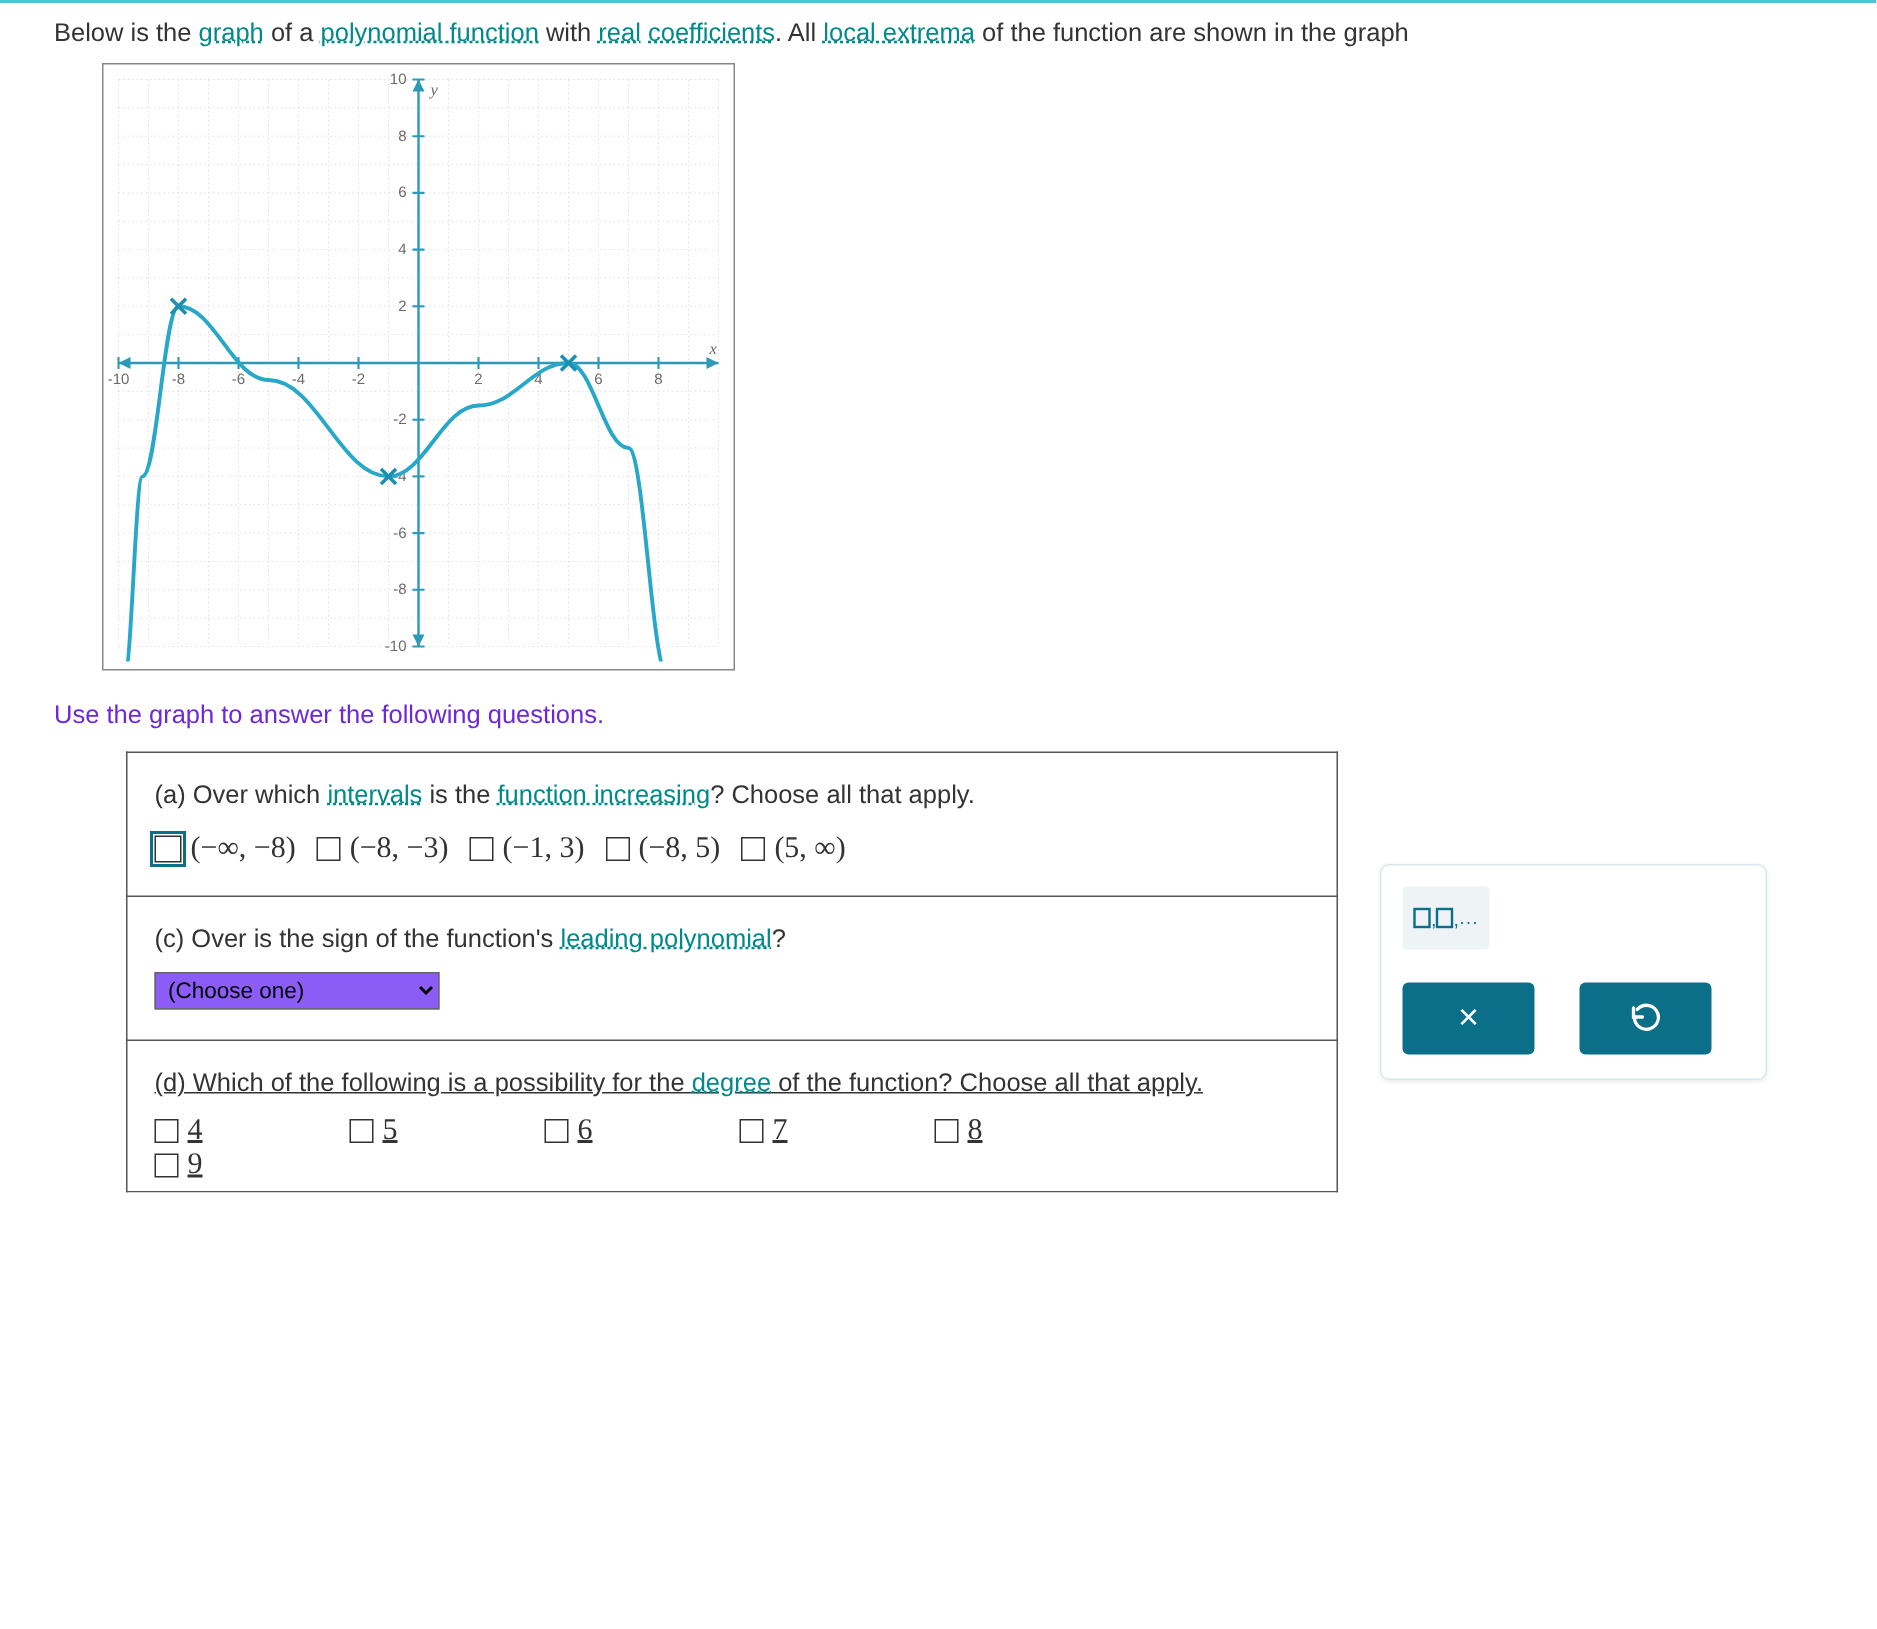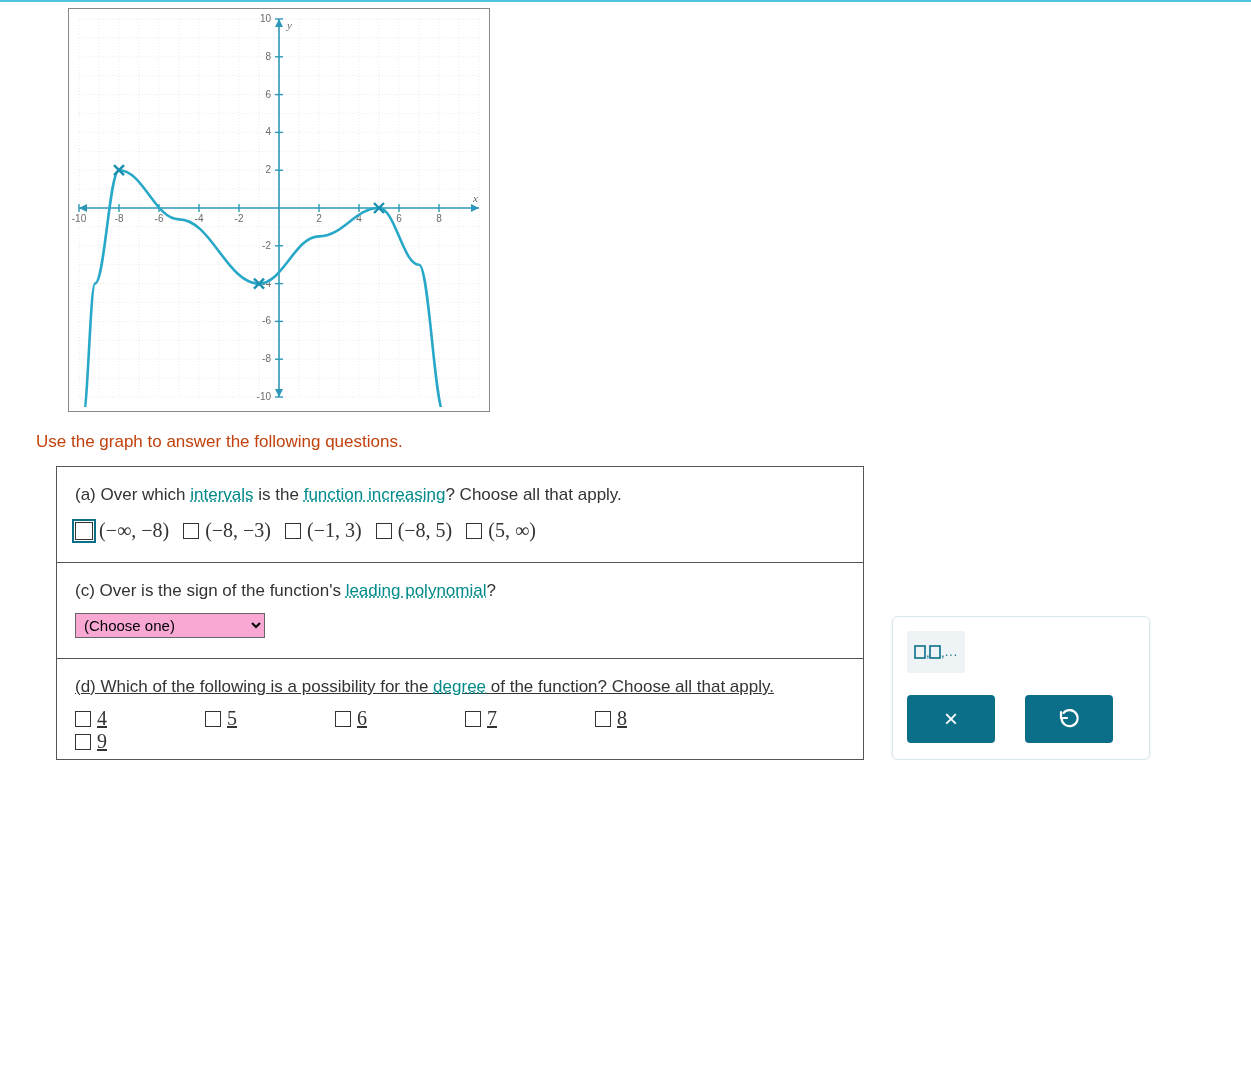--- a/index.html
+++ b/index.html
@@ -33,26 +33,26 @@
     margin-bottom: 14px;
   }
   .graph-box {
     display:inline-block;
     border: 1px solid #888;
     background: #fff;
   }
   .instructions {
     padding: 6px 0 14px 36px;
     font-size: 17px;
-    color: #c2410c;
+    color: #6d28d9;
   }
   .lower {
     display: flex;
-    align-items: flex-end;
-    padding-left: 56px;
+    align-items: center;
+    padding-left: 84px;
   }
   .qtable {
     border-collapse: collapse;
     width: 808px;
     border: 1px solid #555;
   }
   .qtable td.cell {
     border: 1px solid #555;
     padding: 18px 18px 20px 18px;
     font-size: 17px;
@@ -100,21 +100,21 @@
     border: 1px solid #0b6f8a;
     margin-top: 10px;
     background: #eef7fb;
   }
   select.choose {
     width: 190px;
     font-size: 15px;
     padding: 2px 4px;
     margin-top: 12px;
     border: 1px solid #666;
-    background: #f9a8d4;
+    background: #8b5cf6;
   }
   .toolbox {
     margin-left: 28px;
     width: 228px;
     border: 1px solid #d7e7ee;
     border-radius: 6px;
     padding: 14px 14px 16px 14px;
     box-shadow: 0 1px 3px rgba(0,0,0,0.08);
   }
   .tool-btn {
@@ -143,20 +143,23 @@
     justify-content:center;
     font-size: 22px;
   }
 </style>
 </head>
 <body>
 
 <div class="container">
   <div class="top-divider"></div>
 
+  <div class="intro">
+    <span>Below is the </span><a class="term">graph</a><span> of a </span><a class="term">polynomial function</a><span> with </span><a class="term">real</a><span> </span><a class="term">coefficients</a><span>. All </span><a class="term">local extrema</a><span> of the function are shown in the graph</span>
+  </div>
 
   <div class="graph-region">
     <div class="graph-box">
       <svg id="chart-svg" width="420" height="398" viewBox="0 0 420 398">
           <line x1="10" y1="10" x2="10" y2="388" stroke="#d6d6d6" stroke-width="0.5" stroke-dasharray="1 2"></line>
           <line x1="30" y1="10" x2="30" y2="388" stroke="#d6d6d6" stroke-width="0.5" stroke-dasharray="1 2"></line>
           <line x1="50" y1="10" x2="50" y2="388" stroke="#d6d6d6" stroke-width="0.5" stroke-dasharray="1 2"></line>
           <line x1="70" y1="10" x2="70" y2="388" stroke="#d6d6d6" stroke-width="0.5" stroke-dasharray="1 2"></line>
           <line x1="90" y1="10" x2="90" y2="388" stroke="#d6d6d6" stroke-width="0.5" stroke-dasharray="1 2"></line>
           <line x1="110" y1="10" x2="110" y2="388" stroke="#d6d6d6" stroke-width="0.5" stroke-dasharray="1 2"></line>

